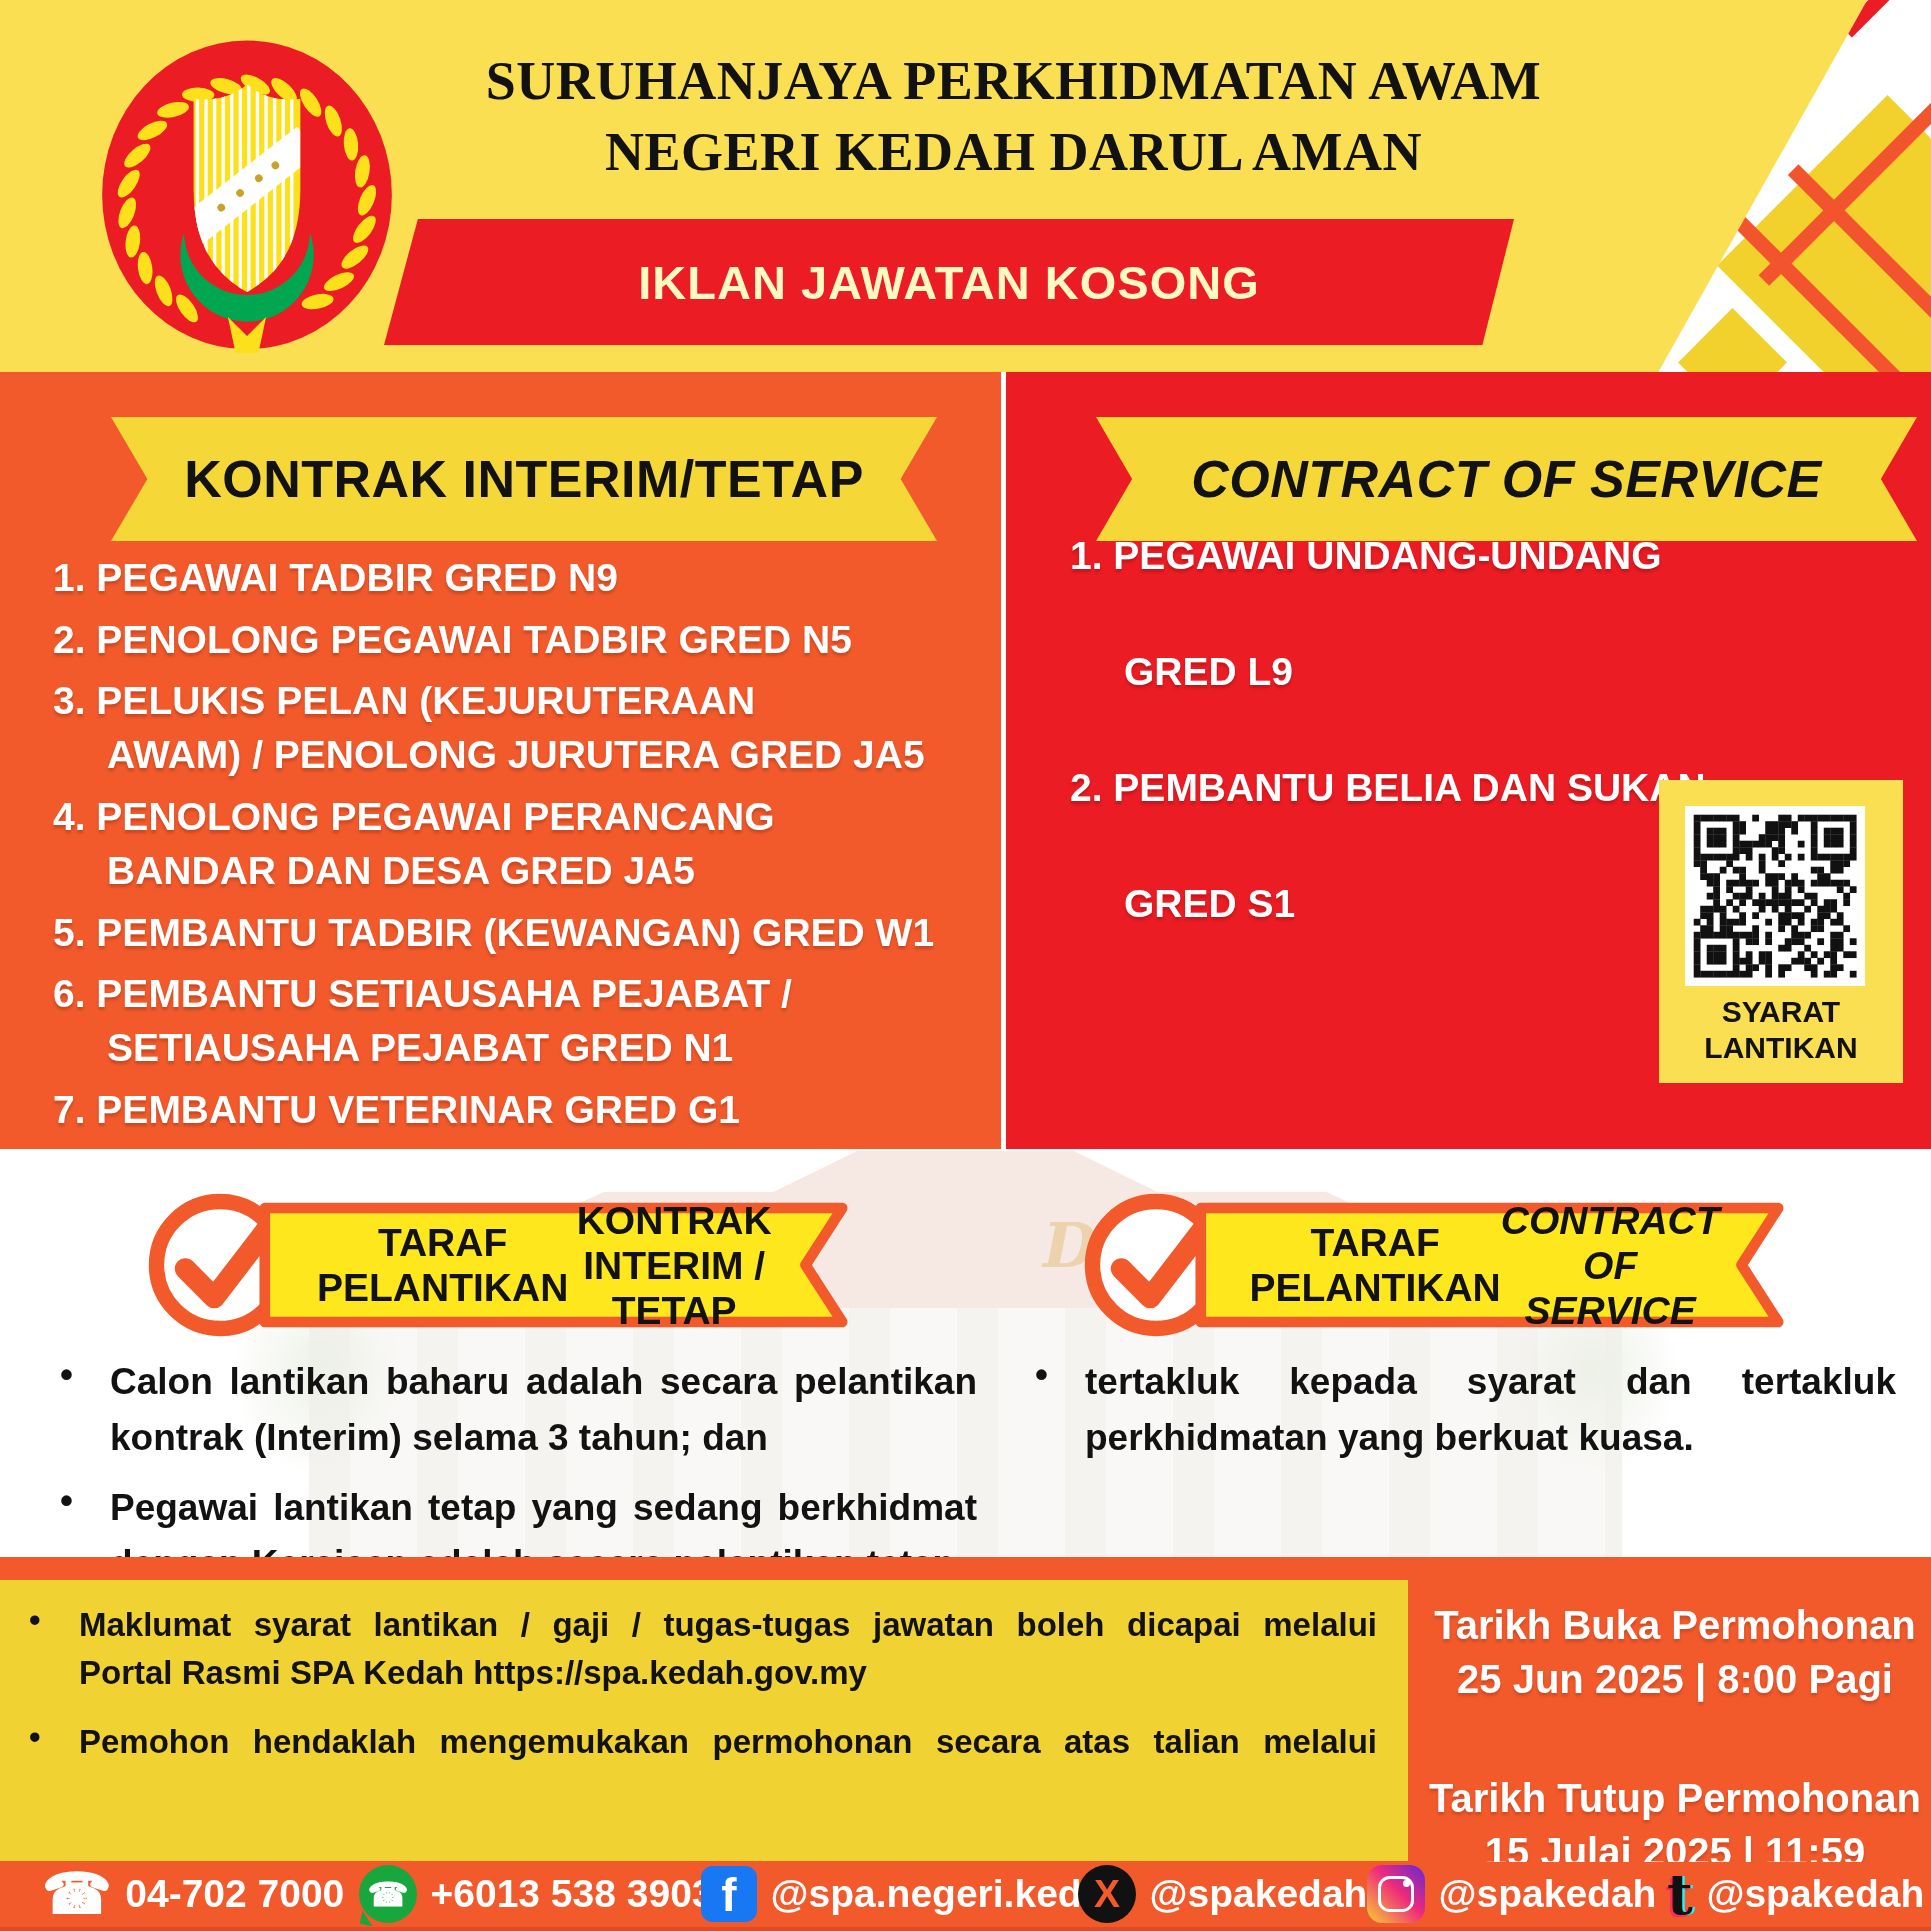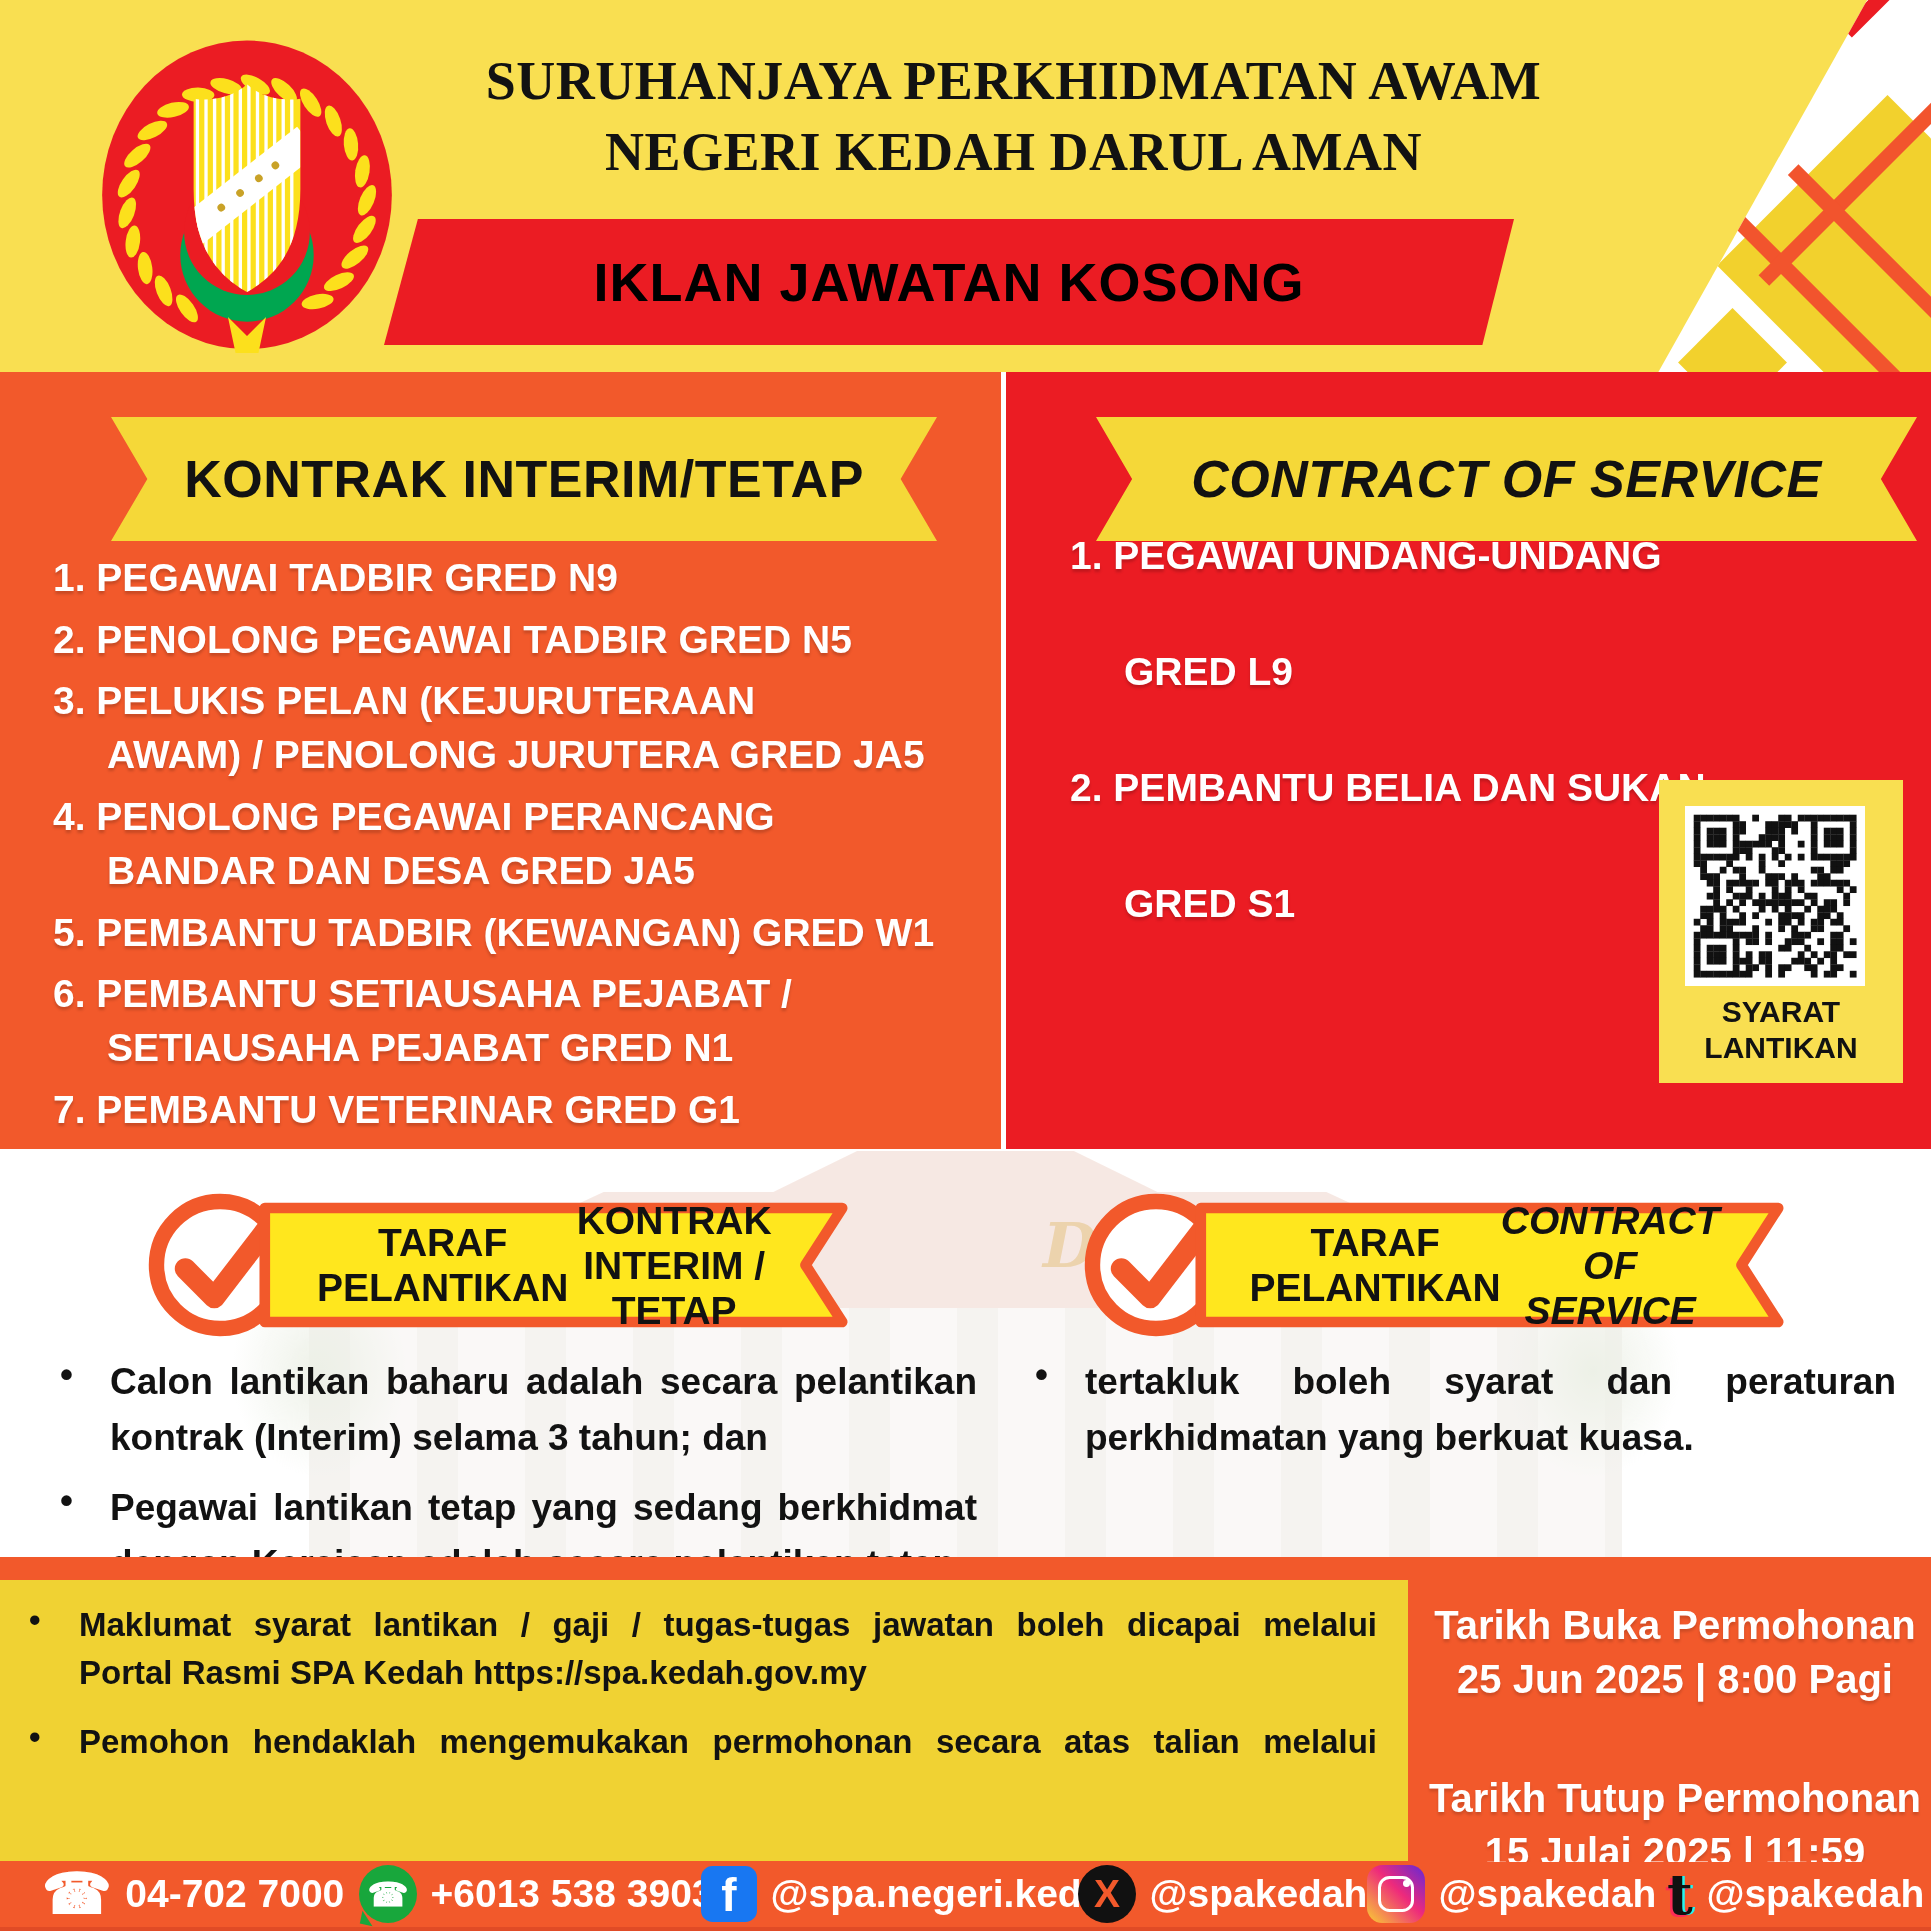--- a/index.html
+++ b/index.html
@@ -17,21 +17,21 @@
   .decor .ln2{transform:rotate(-45deg);left:58px;top:116px;}
   .decor .ln3{transform:rotate(45deg);left:87px;top:319px;}
   .decor .rd{position:absolute;background:#EB1C23;width:87px;height:15.4px;}
   .decor .rd1{right:116px;top:-7.7px;transform:rotate(45deg);}
   .decor .rd2{right:9.7px;top:-5.8px;transform:rotate(-45deg);}
   .title{position:absolute;left:463px;top:46px;width:1101px;text-align:center;color:#121212;
          font-weight:bold;font-size:54px;line-height:71px;letter-spacing:0.5px;font-family:Liberation Serif, serif;}
   .red-banner{position:absolute;left:384px;top:219px;width:1130px;height:126px;background:#EB1C23;
               clip-path:polygon(3% 0,100% 0,97.2% 100%,0 100%);
               display:flex;align-items:center;justify-content:center;}
-  .red-banner span{color:#000000;font-weight:bold;font-size:54px;letter-spacing:1px;}
+  .red-banner span{color:#fef9c3;font-weight:bold;font-size:47px;letter-spacing:1px;}
 
   
   .panel-left{position:absolute;left:0;top:372px;width:1001px;height:777px;background:#F2592B;}
   .panel-right{position:absolute;left:1006px;top:372px;width:925px;height:777px;background:#EB1C23;}
   .ribbon{position:absolute;background:#F5D838;height:124px;
           clip-path:polygon(0 0,100% 0,95.6% 50%,100% 100%,0 100%,4.4% 50%);
           display:flex;align-items:center;justify-content:center;color:#121212;
           font-weight:bold;font-size:52px;letter-spacing:0.5px;}
   .ribbon.left{left:111px;top:45px;width:826px;}
   .ribbon.right{left:90px;top:45px;width:821px;font-style:italic;}
@@ -637,21 +637,21 @@
           <div class="btext">
             <div class="jline"><span>Pegawai lantikan tetap yang sedang berkhidmat</span></div>
             <div><span>dengan Kerajaan adalah secara pelantikan tetap</span></div>
           </div>
         </div>
       </div>
     <div id="mid-right" class="bullets mid-bullets">
         <div class="bullet">
           <span class="marker">•</span>
           <div class="btext">
-            <div class="jline"><span>tertakluk boleh syarat dan peraturan</span></div>
+            <div class="jline"><span>tertakluk kepada syarat dan tertakluk</span></div>
             <div><span>perkhidmatan yang berkuat kuasa.</span></div>
           </div>
         </div>
       </div>
   </div>
 
   <div class="bottom">
     <div class="yellow-box">
       <div id="bottom-bullets" class="bullets">
           <div class="bullet">

